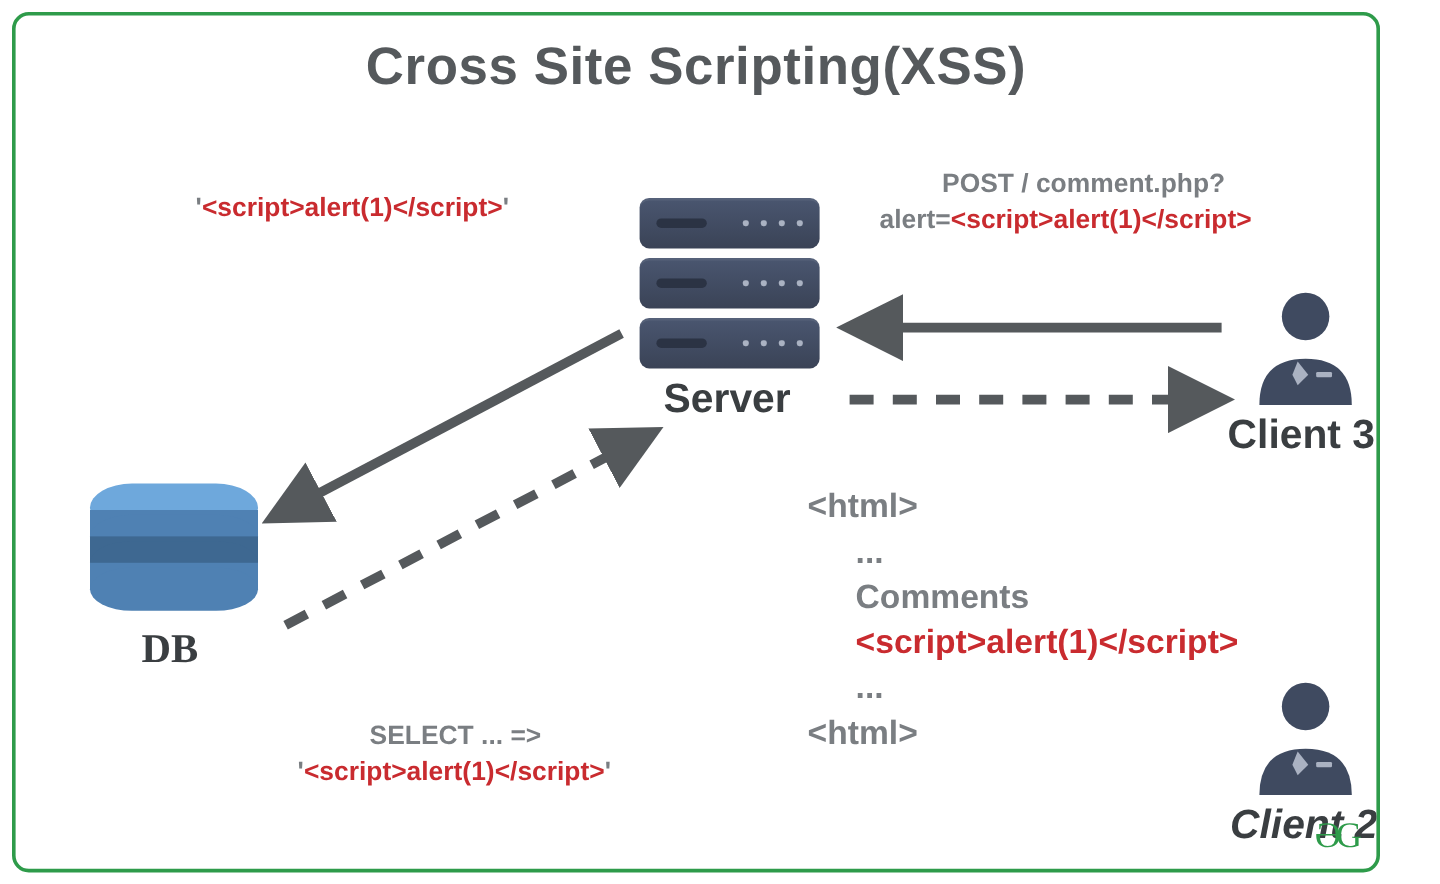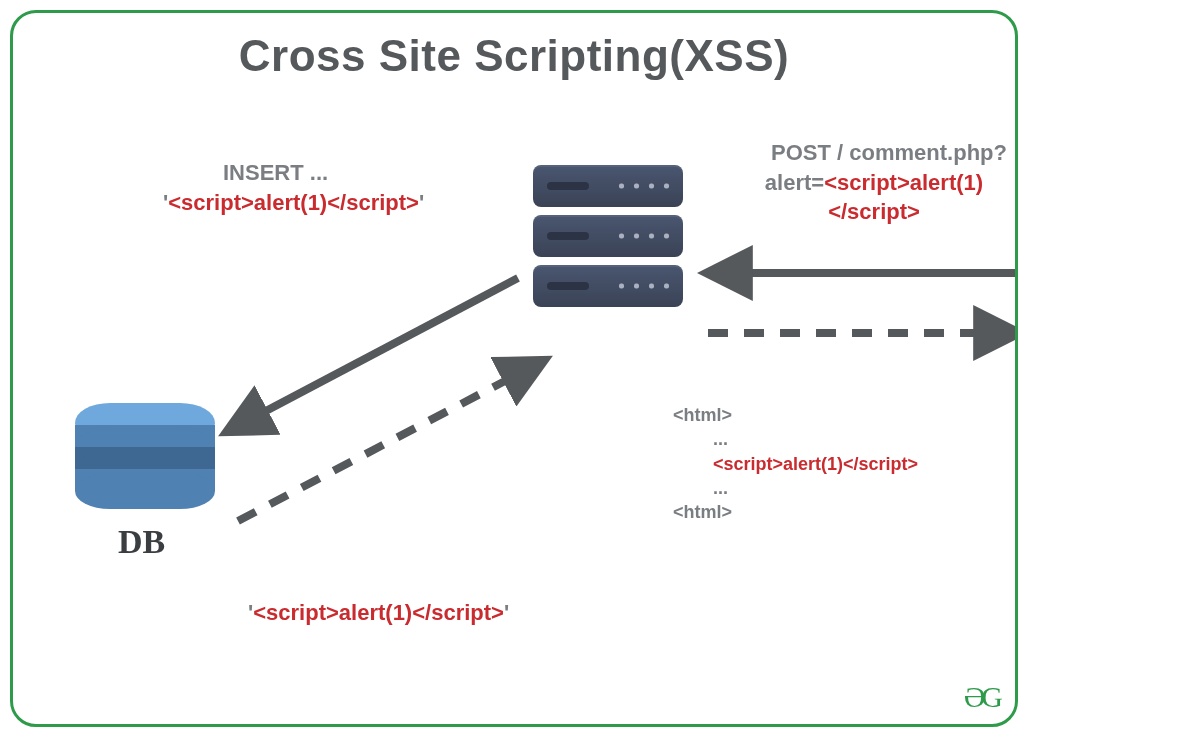--- a/index.html
+++ b/index.html
@@ -8,24 +8,24 @@
     width: 1200px;
     height: 737px;
     font-family: "Segoe UI", "Helvetica Neue", Arial, sans-serif;
     background: #fff;
     color: #55595c;
   }
   .frame {
     position: absolute;
     left: 10px;
     top: 10px;
-    width: 1008px;
+    width: 1140px;
     height: 717px;
     border: 3px solid #2e9b4a;
-    border-radius: 26px;
+    border-radius: 14px;
     box-sizing: border-box;
     overflow: hidden;
   }
   .title {
     position: absolute;
     left: 0;
     right: 0;
     top: 18px;
     text-align: center;
     font-size: 44px;
@@ -138,21 +138,21 @@
     width: 1180px;
     height: 717px;
     pointer-events: none;
   }
 
   
   .resp {
     position: absolute;
     left: 660px;
     top: 390px;
-    font-size: 18px;
+    font-size: 28px;
     font-weight: 700;
     line-height: 1.35;
   }
   .resp .indent { padding-left: 40px; }
 </style>
 </head>
 <body>
 
 <div class="frame">
 
@@ -180,20 +180,21 @@
     <div class="rack">
         <div class="slot"></div>
         <div class="dots">
           <span></span>
           <span></span>
           <span></span>
           <span></span>
         </div>
       </div>
   </div>
+  <div class="node-label" style="left:540px; top:300px;">Server</div>
 
   <div class="db">
     <div class="disk top"></div>
     <div class="body b1"></div>
     <div class="disk s1"></div>
     <div class="body b2"></div>
     <div class="disk s2"></div>
     <div class="body b3"></div>
     <div class="disk s3"></div>
   </div>
@@ -232,42 +233,43 @@
     <line x1="1005" y1="260" x2="695" y2="260" stroke="#55595c" stroke-width="8" marker-end="url(#arrow-solid)"></line>
 
     <line x1="505" y1="265" x2="215" y2="418" stroke="#55595c" stroke-width="8" marker-end="url(#arrow-solid)"></line>
 
     <line x1="225" y1="508" x2="530" y2="348" stroke="#55595c" stroke-width="8" stroke-dasharray="20 16" marker-end="url(#arrow-dash)"></line>
 
     <line x1="695" y1="320" x2="1005" y2="320" stroke="#55595c" stroke-width="8" stroke-dasharray="20 16" marker-end="url(#arrow-dash)"></line>
   </svg>
 
   <div class="anno" style="left:150px; top:145px; text-align:left;">
-    <div style="padding-left:60px;"><span class="gray">INSERT ...</span></div>
     <div>
       <span class="gray">'</span><span class="red">&lt;script&gt;alert(1)&lt;/script&gt;</span><span class="gray">'</span>
     </div>
   </div>
 
   <div class="anno" style="left:235px; top:585px; text-align:left;">
+    <div style="padding-left:60px;"><span class="gray">SELECT ... =&gt;</span></div>
     <div>
       <span class="gray">'</span><span class="red">&lt;script&gt;alert(1)&lt;/script&gt;</span><span class="gray">'</span>
     </div>
   </div>
 
   <div class="anno" style="left:720px; top:125px; text-align:center;">
     <div style="padding-left:30px;"><span class="gray">POST / comment.php?</span></div>
     <div>
       <span class="gray">alert=</span><span class="red">&lt;script&gt;alert(1)&lt;/script&gt;</span>
     </div>
   </div>
 
   <div class="resp">
     <div class="gray">&lt;html&gt;</div>
     <div class="gray indent">...</div>
+    <div class="gray indent">Comments</div>
     <div class="red indent">&lt;script&gt;alert(1)&lt;/script&gt;</div>
     <div class="gray indent">...</div>
     <div class="gray">&lt;html&gt;</div>
   </div>
 
   <div class="logo">ƏG</div>
 
 </div>
 
 </body></html>

